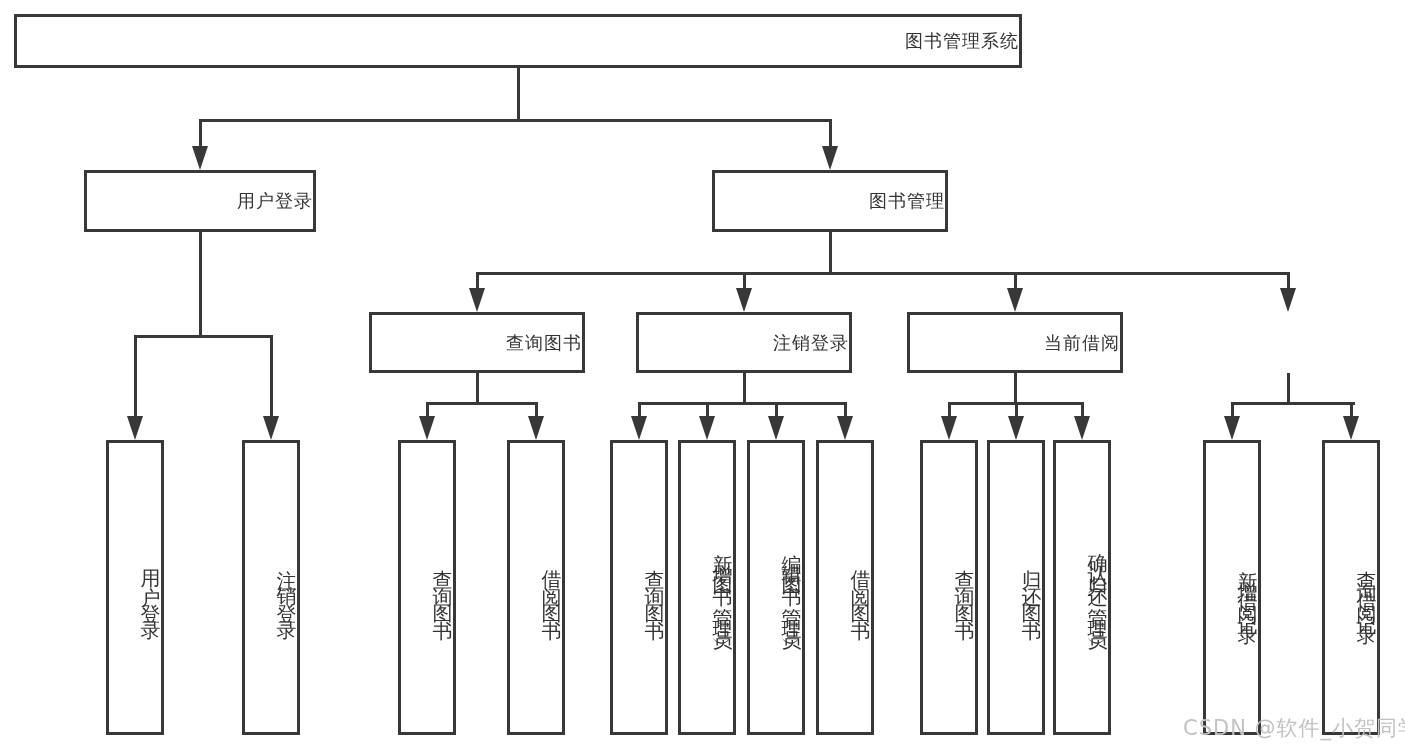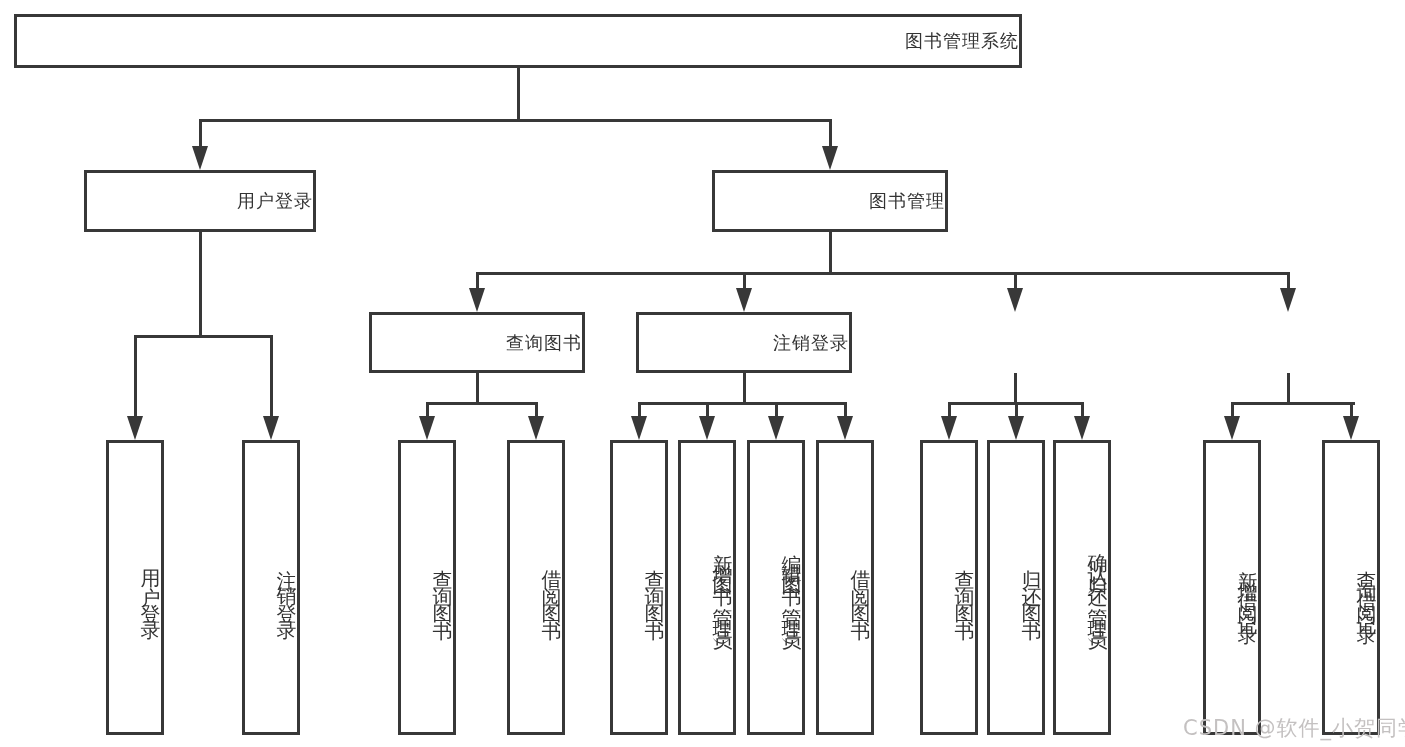--- a/index.html
+++ b/index.html
@@ -98,20 +98,23 @@
   <div class="arrow" style="left:1007px;top:288px"></div>
   <div class="vline" style="left:1286.5px;top:273px;height:17px"></div>
   <div class="arrow" style="left:1280px;top:288px"></div>
 
   <div class="box" style="left:369px;top:312px;width:216px;height:61px">
     <span class="lbl">查询图书</span>
   </div>
   <div class="box" style="left:636px;top:312px;width:216px;height:61px">
     <span class="lbl">注销登录</span>
   </div>
+  <div class="box" style="left:907px;top:312px;width:216px;height:61px">
+    <span class="lbl">当前借阅</span>
+  </div>
 
   <div class="vline" style="left:475.5px;top:373px;height:31px"></div>
   <div class="hline" style="left:425.5px;top:401.5px;width:112px"></div>
   <div class="vline" style="left:425.5px;top:403px;height:15px"></div>
   <div class="arrow" style="left:419px;top:416px"></div>
   <div class="vline" style="left:534.5px;top:403px;height:15px"></div>
   <div class="arrow" style="left:528px;top:416px"></div>
 
   <div class="vline" style="left:742.5px;top:373px;height:31px"></div>
   <div class="hline" style="left:637.5px;top:401.5px;width:209px"></div>

